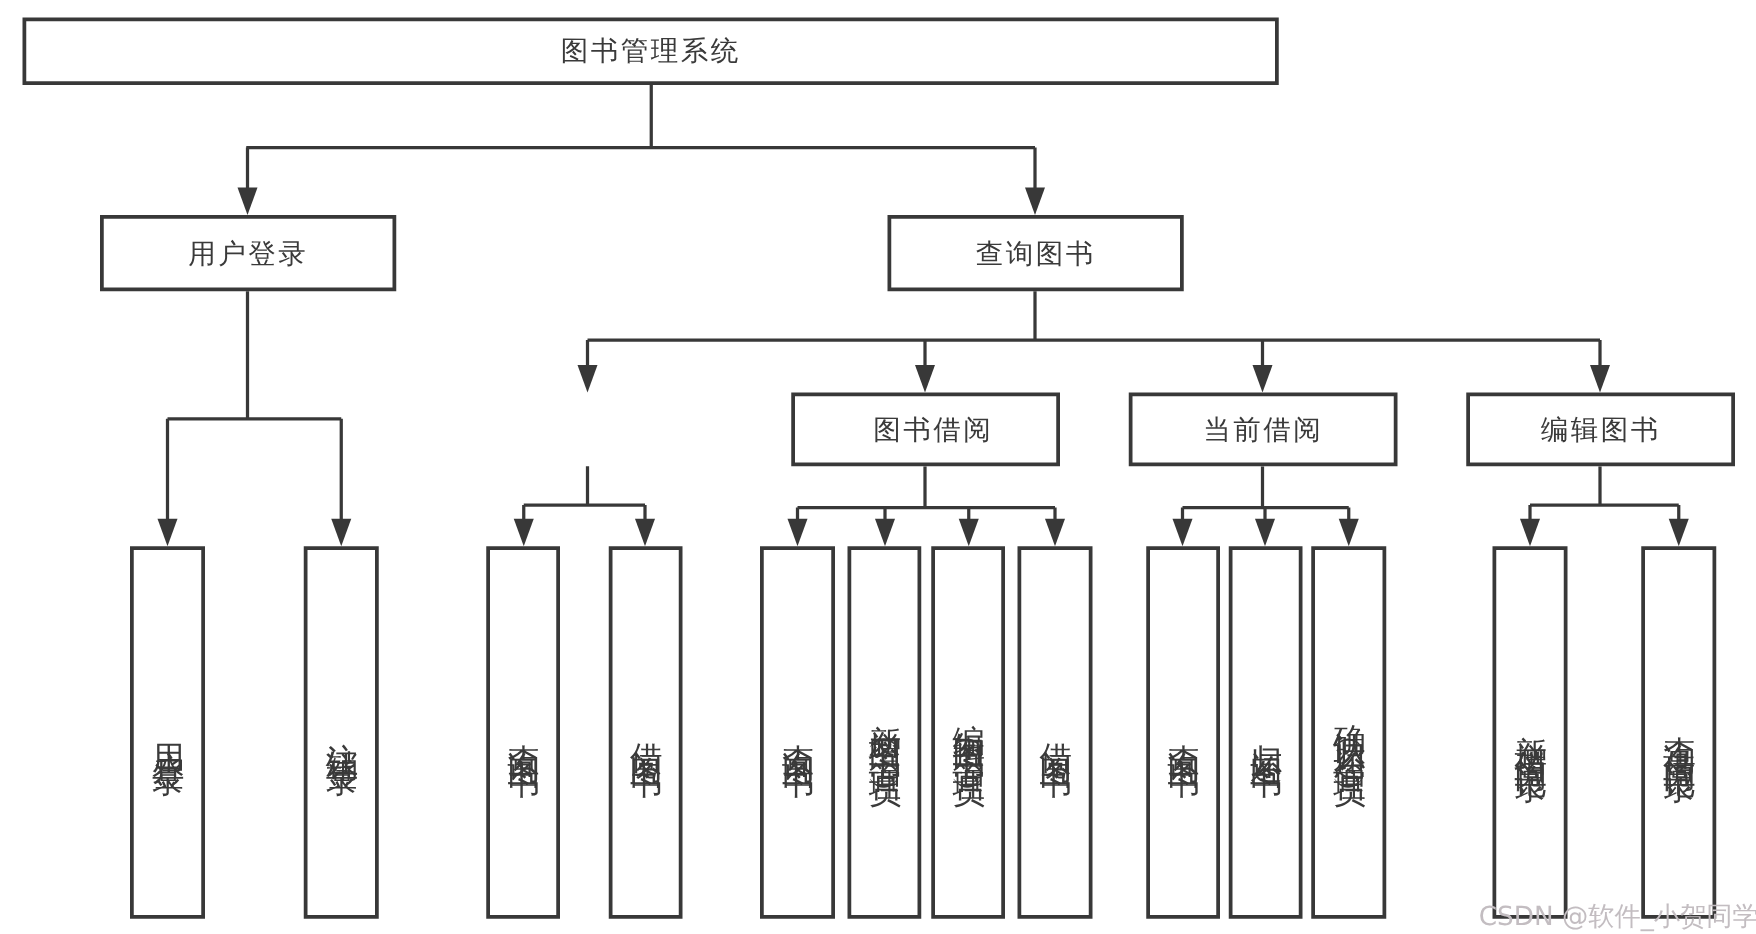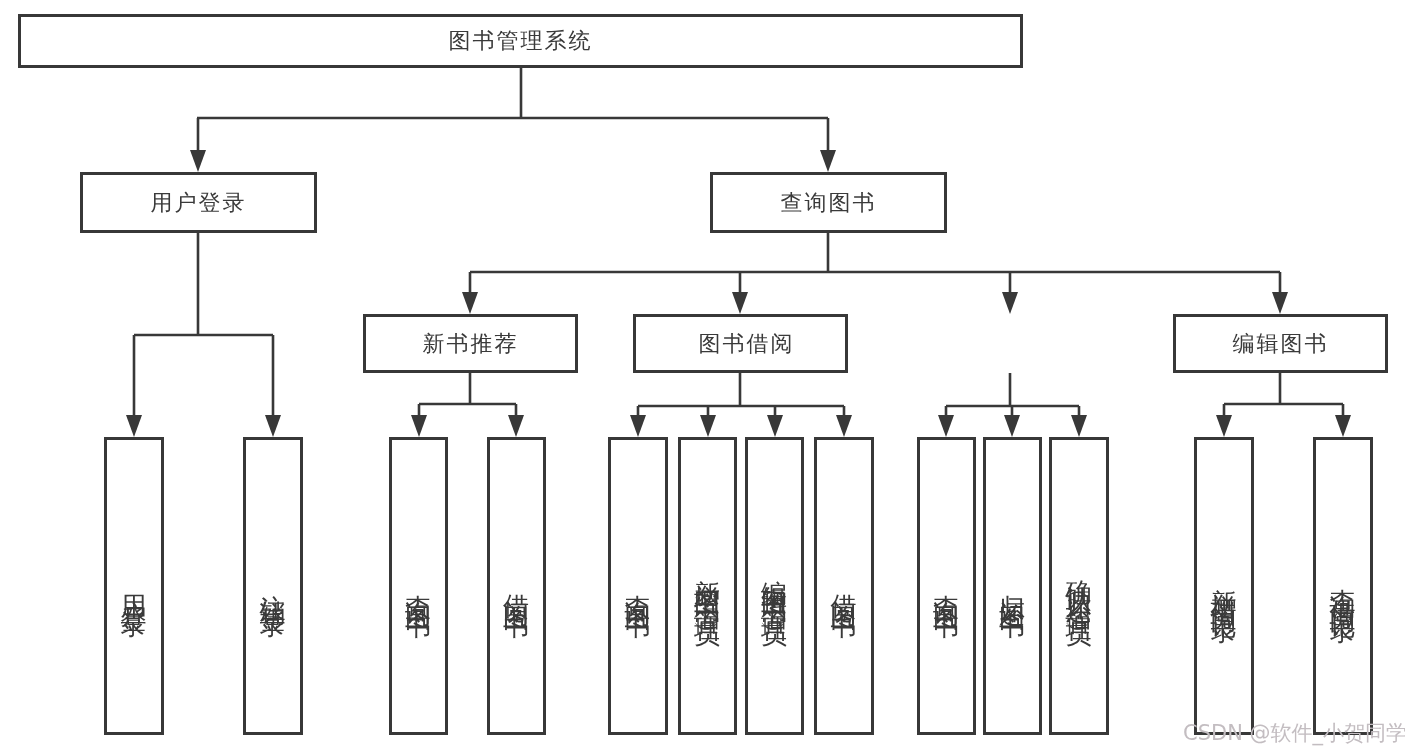--- a/index.html
+++ b/index.html
@@ -113,22 +113,22 @@
       <path d="M1343 404 V417"></path>
         <polygon points="1335,415 1351,415 1343,437"></polygon>
     </g>
   </svg>
 
   <div class="box hbox root" style="left:18px;top:14px;width:1005px;height:54px;">图书管理系统</div>
 
   <div class="box hbox" style="left:80px;top:172px;width:237px;height:61px;">用户登录</div>
   <div class="box hbox" style="left:710px;top:172px;width:237px;height:61px;">查询图书</div>
 
-  <div class="box hbox" style="left:363px;top:314px;width:215px;height:59px;">新书推荐</div>
   <div class="box hbox" style="left:633px;top:314px;width:215px;height:59px;padding-left:12px;">图书借阅</div>
+  <div class="box hbox" style="left:903px;top:314px;width:215px;height:59px;">当前借阅</div>
   <div class="box hbox" style="left:1173px;top:314px;width:215px;height:59px;">编辑图书</div>
 
   <div class="box vbox" style="left:104px;top:437px;width:60px;height:298px;">
     <span class="vtext">用户登录</span>
   </div>
   <div class="box vbox" style="left:243px;top:437px;width:60px;height:298px;">
     <span class="vtext">注销登录</span>
   </div>
 
   <div class="box vbox" style="left:389px;top:437px;width:59px;height:298px;">

